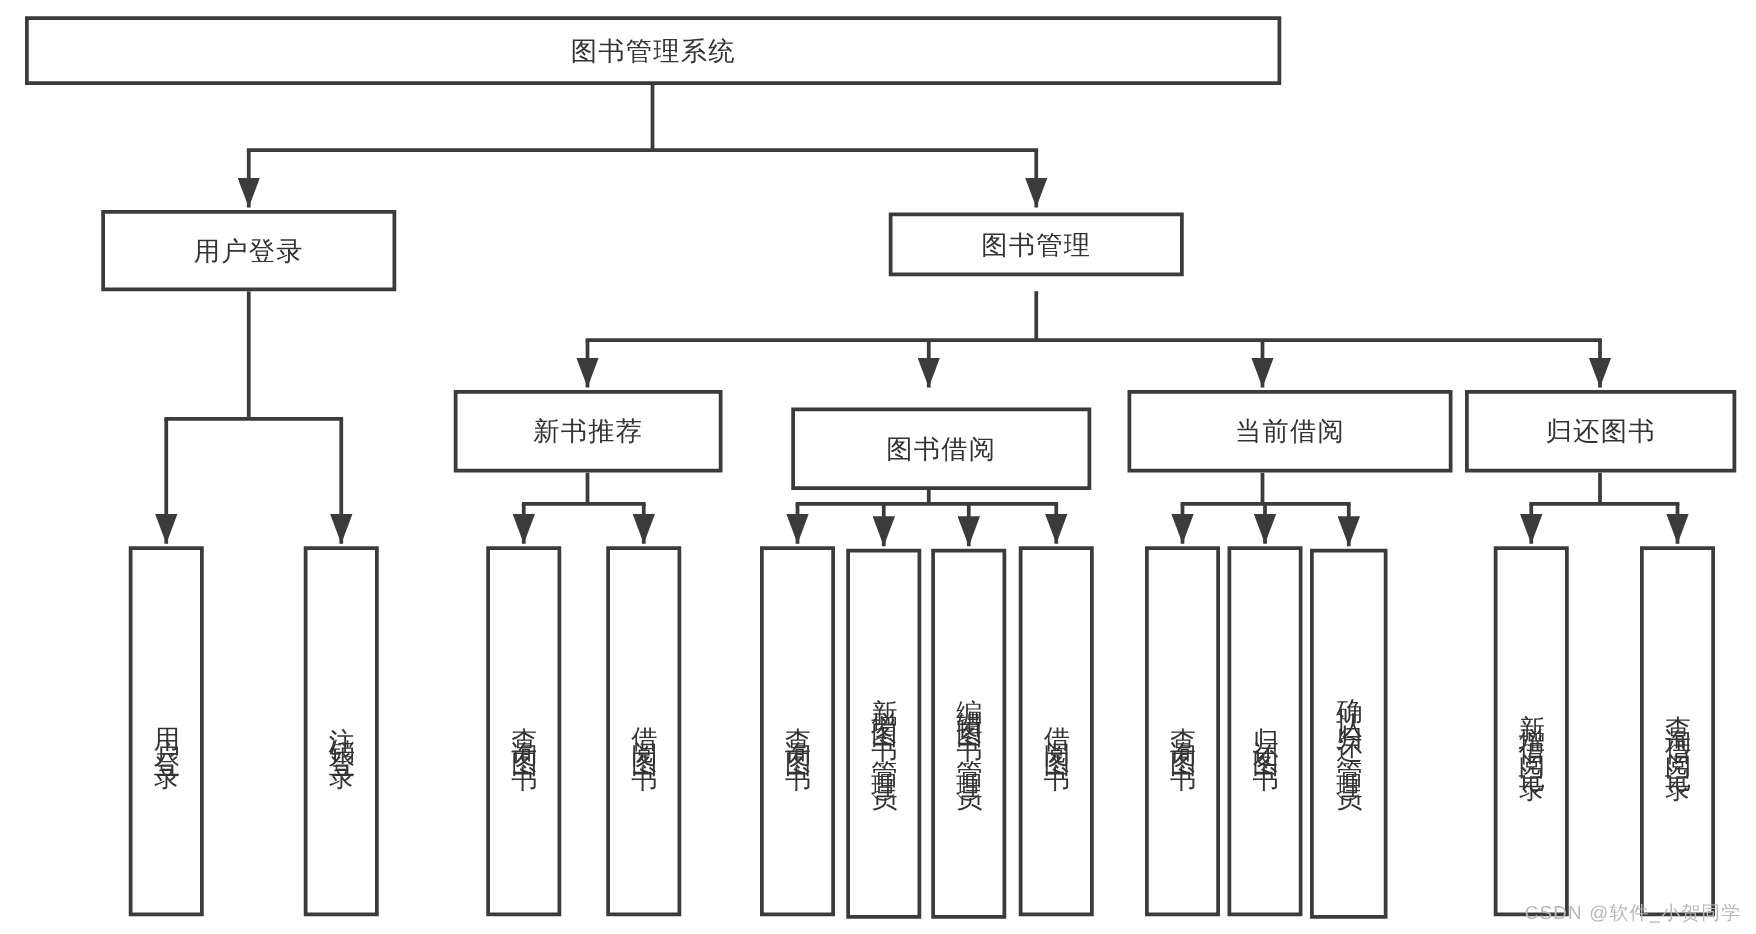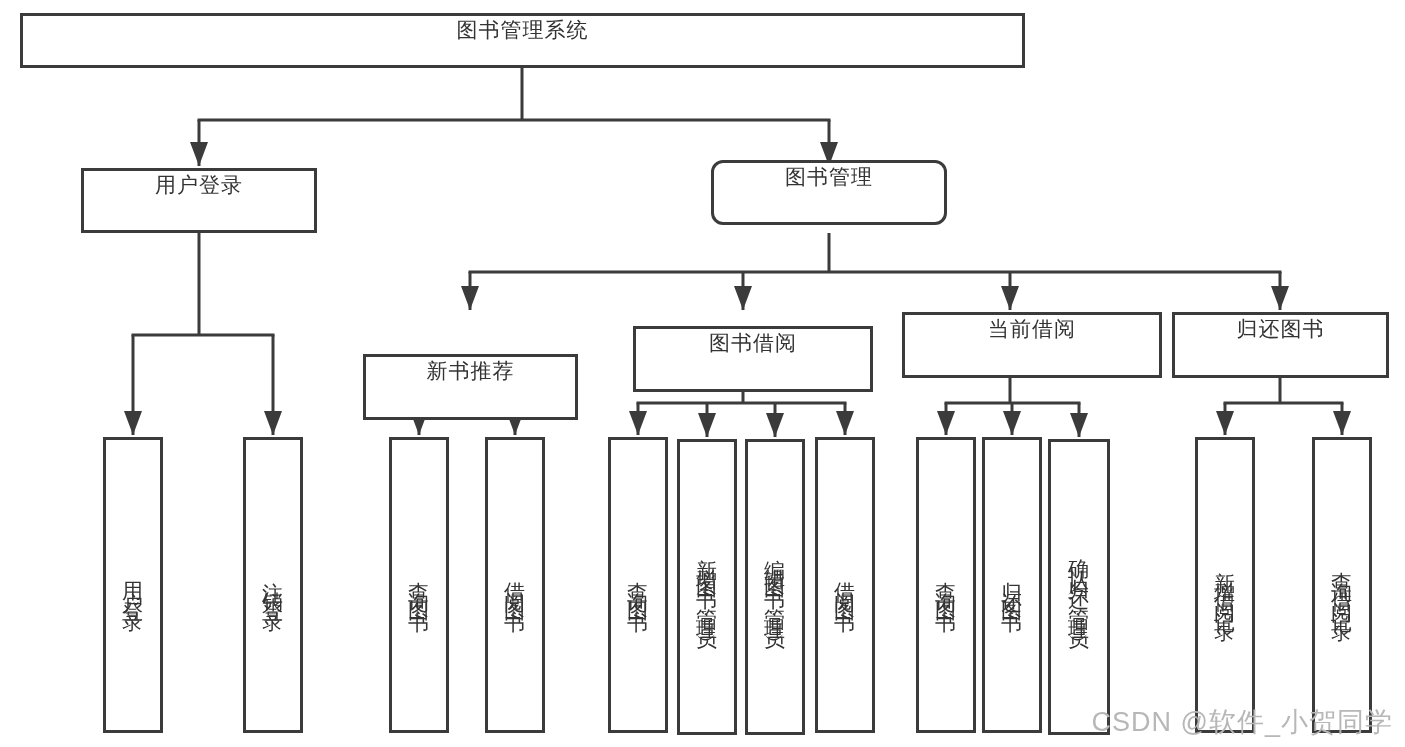--- a/index.html
+++ b/index.html
@@ -20,20 +20,21 @@
     left: 0; top: 0;
     width: 1405px;
     height: 747px;
   }
   .hbox {
     position: absolute;
     box-sizing: border-box;
     border: 3px solid #3b3b3b;
     background: #ffffff;
     display: flex;
+    align-items: center;
     justify-content: center;
   }
   .hbox .label {
     font-size: 21px;
     color: #333333;
     letter-spacing: 1px;
     white-space: nowrap;
   }
   .vbox {
     position: absolute;
@@ -50,21 +51,21 @@
     font-size: 21px;
     line-height: 1;
     letter-spacing: 10px;
     color: #333333;
     white-space: nowrap;
   }
   #watermark {
     position: absolute;
     right: 12px;
     bottom: 7px;
-    font-size: 27px;
+    font-size: 15px;
     color: #b7b7b7;
     letter-spacing: 1px;
     z-index: 5;
     white-space: nowrap;
   }
 </style>
 </head>
 <body>
 
 <div id="stage">
@@ -114,25 +115,25 @@
     </g>
   </svg>
 
   <div class="hbox" style="left:20px; top:13px; width:1005px; height:55px;">
     <span class="label">图书管理系统</span>
   </div>
 
   <div class="hbox" style="left:81px; top:168px; width:236px; height:65px;">
     <span class="label">用户登录</span>
   </div>
-  <div class="hbox" style="left:711px; top:160px; width:236px; height:65px;border-radius:12px;">
+  <div class="hbox" style="left:711px; top:170px; width:236px; height:51px;">
     <span class="label">图书管理</span>
   </div>
 
-  <div class="hbox" style="left:363px; top:312px; width:215px; height:66px;margin-top:42px;">
+  <div class="hbox" style="left:363px; top:312px; width:215px; height:66px;">
     <span class="label">新书推荐</span>
   </div>
   <div class="hbox" style="left:633px; top:326px; width:240px; height:66px;">
     <span class="label">图书借阅</span>
   </div>
   <div class="hbox" style="left:902px; top:312px; width:260px; height:66px;">
     <span class="label">当前借阅</span>
   </div>
   <div class="hbox" style="left:1172px; top:312px; width:217px; height:66px;">
     <span class="label">归还图书</span>

